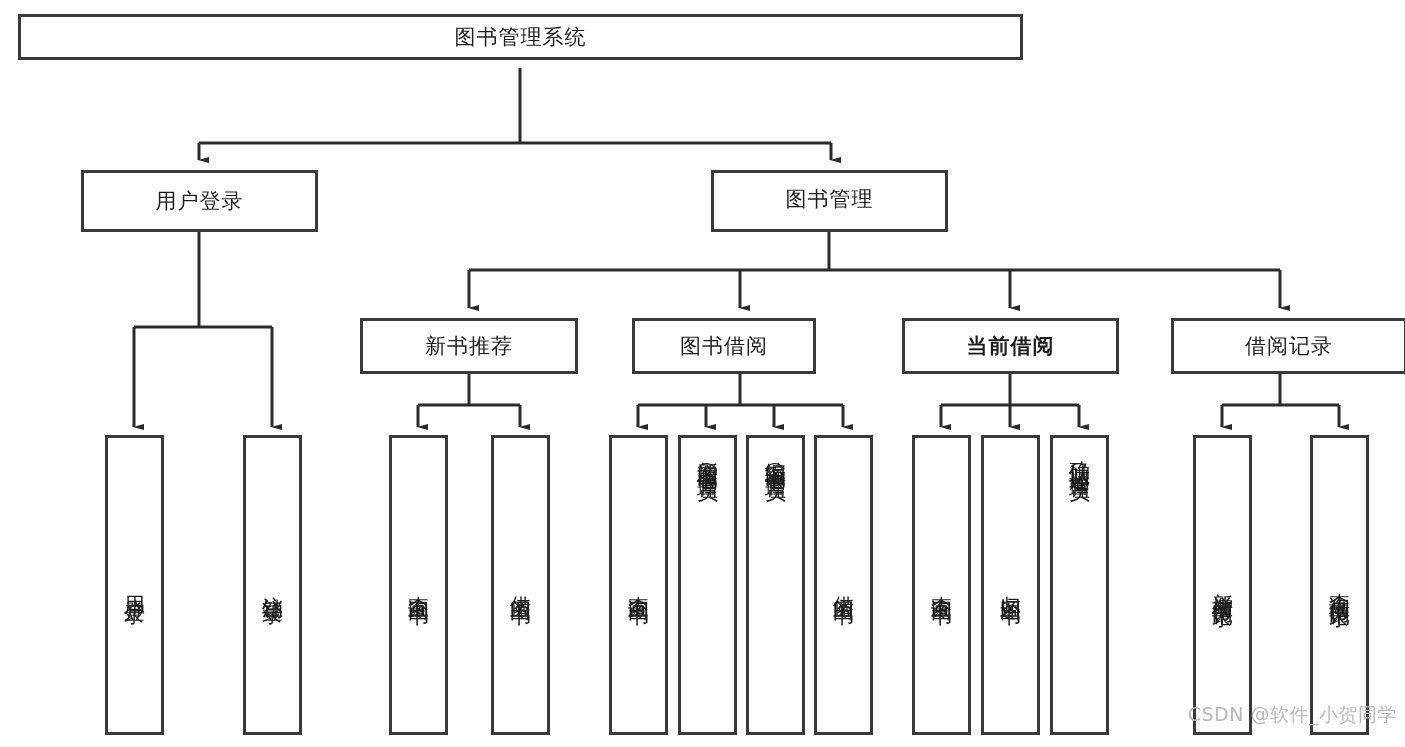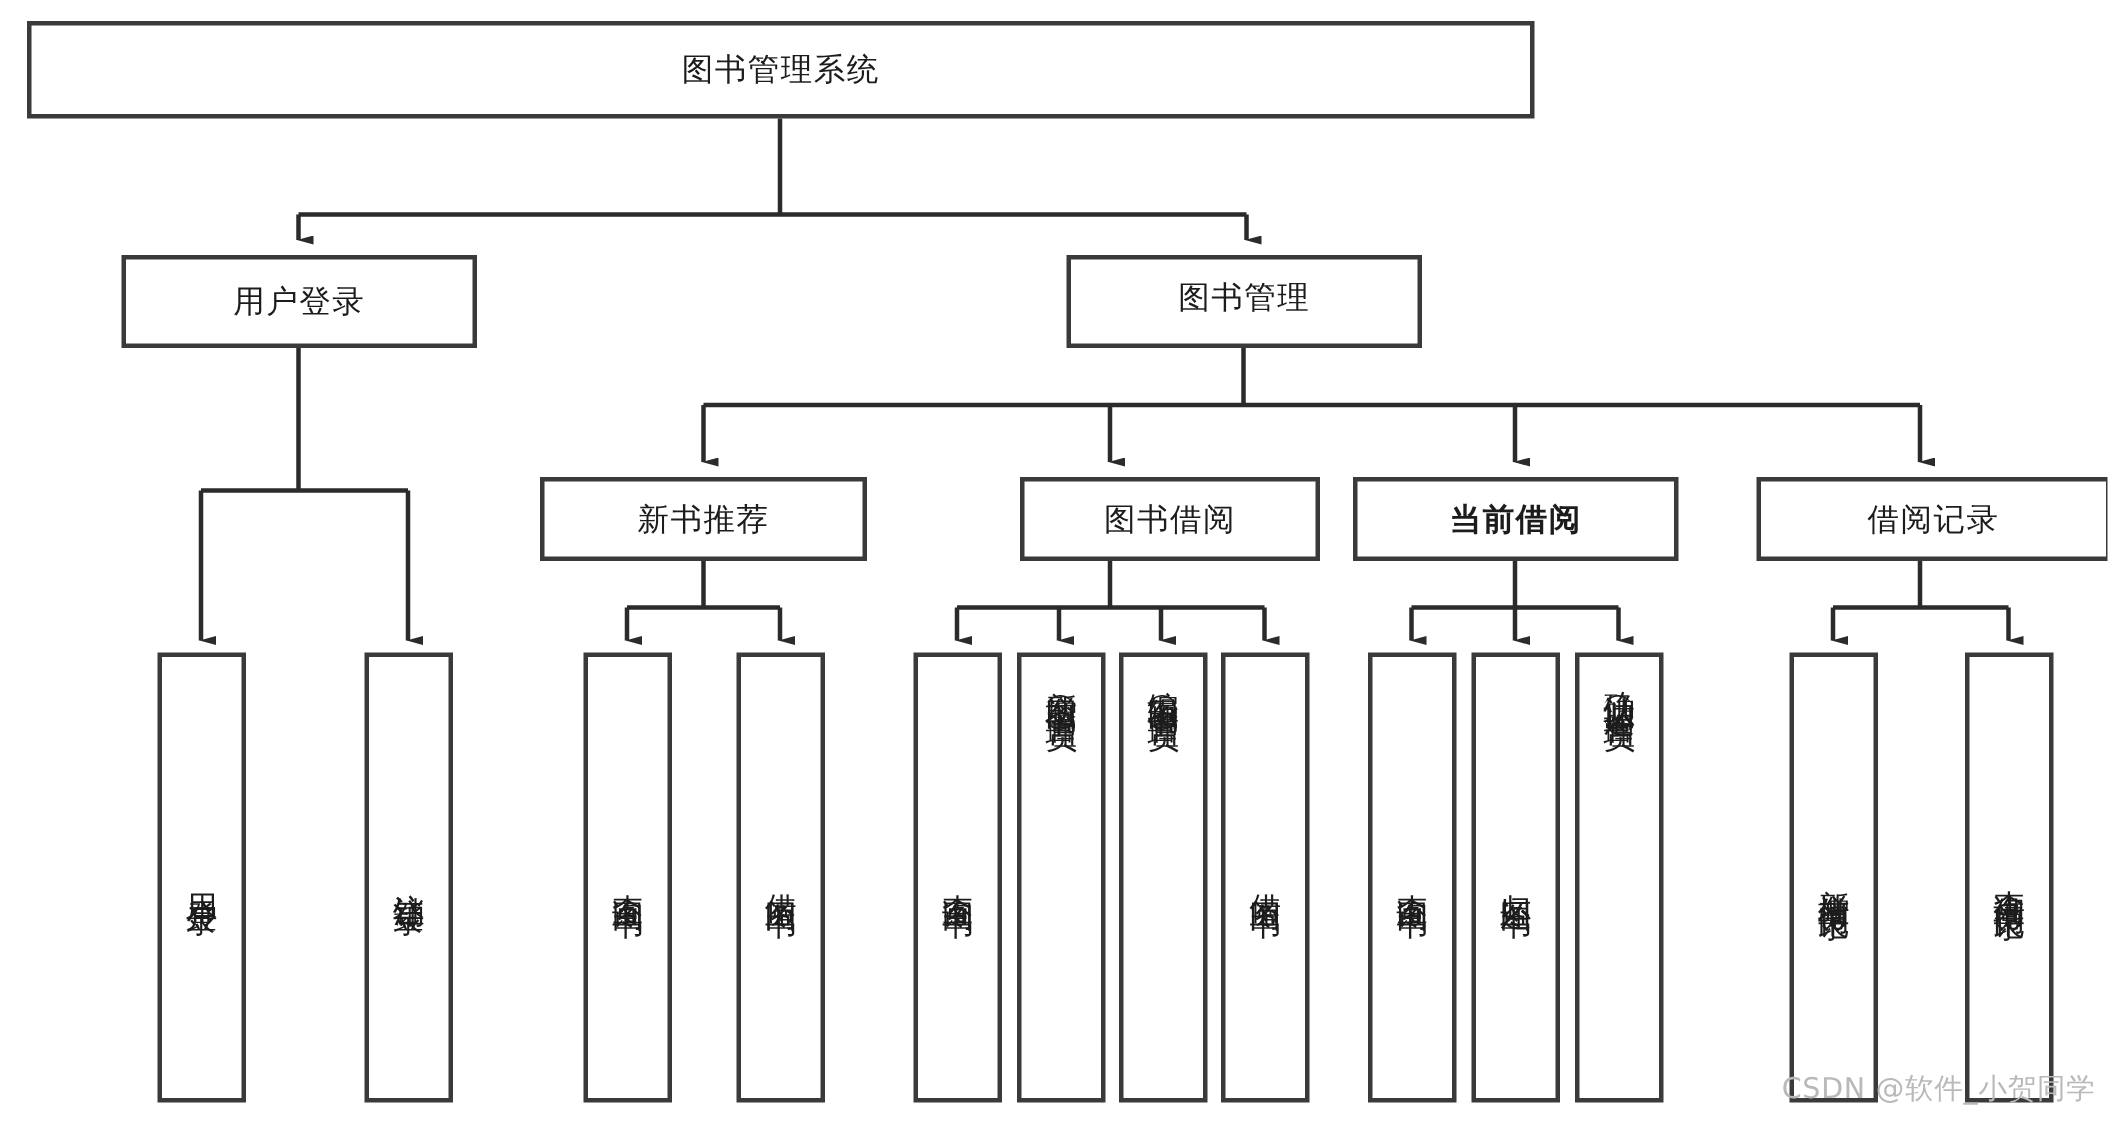--- a/index.html
+++ b/index.html
@@ -59,21 +59,21 @@
     white-space: nowrap;
     display: block;
   }
   .node.leaf.center-v {
     align-items: center;
     padding-top: 0;
   }
   #watermark {
     position: absolute;
     right: 8px;
-    bottom: 8px;
+    bottom: 19px;
     font-size: 19px;
     color: #b9b9b9;
     letter-spacing: 0.5px;
     white-space: nowrap;
     user-select: none;
   }
 </style>
 </head>
 <body>
 
@@ -122,37 +122,37 @@
       <path d="M1010,405 L1010,427" marker-end="url(#arrow)"></path>
       <path d="M1079,405 L1079,427" marker-end="url(#arrow)"></path>
 
       <path d="M1280,374 L1280,405"></path>
       <path d="M1222,405 L1339,405"></path>
       <path d="M1222,405 L1222,427" marker-end="url(#arrow)"></path>
       <path d="M1339,405 L1339,427" marker-end="url(#arrow)"></path>
     </g>
   </svg>
 
-  <div class="node" style="left:18px; top:14px; width:1005px; height:65px;">
+  <div class="node" style="left:18px; top:14px; width:1005px; height:46px;">
     <span class="node-label">图书管理系统</span>
   </div>
 
   <div class="node" style="left:81px; top:170px; width:237px; height:62px;">
     <span class="node-label">用户登录</span>
   </div>
 
   <div class="node" style="left:711px; top:170px; width:237px; height:62px;font-family:Liberation Mono, monospace;">
     <span class="node-label">图书管理</span>
   </div>
 
   <div class="node" style="left:360px; top:318px; width:218px; height:56px;">
     <span class="node-label">新书推荐</span>
   </div>
 
-  <div class="node" style="left:632px; top:318px; width:200px; height:56px;margin-left:48px;">
+  <div class="node" style="left:632px; top:318px; width:184px; height:56px;">
     <span class="node-label">图书借阅</span>
   </div>
 
   <div class="node" style="left:902px; top:318px; width:217px; height:56px;font-weight:bold;">
     <span class="node-label">当前借阅</span>
   </div>
 
   <div class="node" style="left:1171px; top:318px; width:236px; height:56px;">
     <span class="node-label">借阅记录</span>
   </div>

